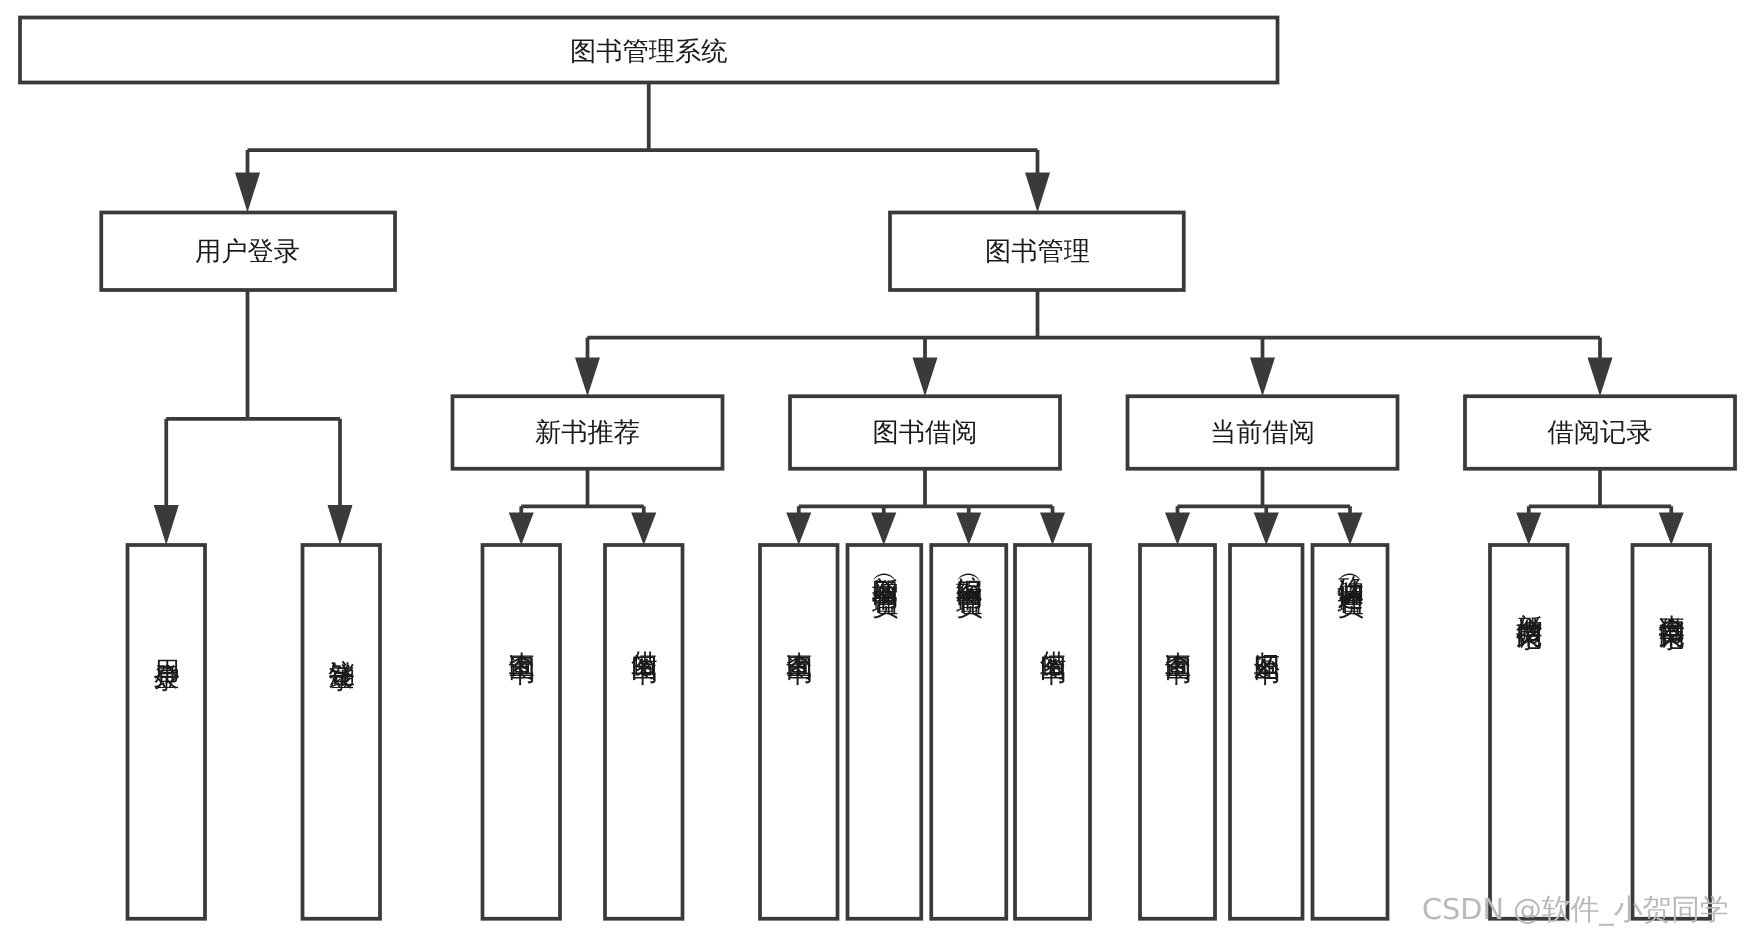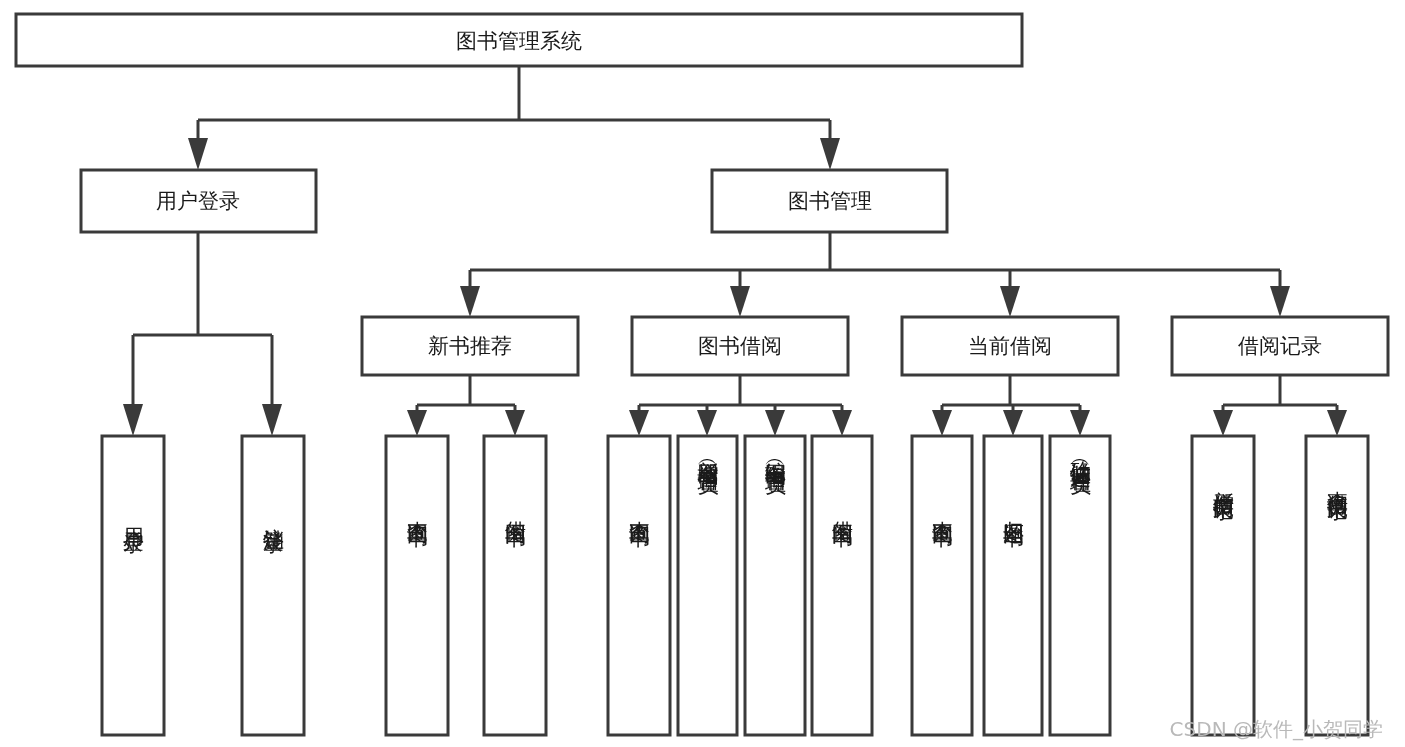--- a/index.html
+++ b/index.html
@@ -66,21 +66,21 @@
     align-items: flex-start;
     justify-content: center;
     box-sizing: border-box;
     pointer-events: auto;
   }
   .watermark {
     position: absolute;
     right: 8px;
     bottom: 4px;
     font-family: "DejaVu Sans", "Liberation Sans", sans-serif;
-    font-size: 20px;
+    font-size: 23px;
     color: #b9b9b9;
     white-space: nowrap;
     user-select: none;
     margin-left: 24px;
   }
 </style>
 </head>
 <body>
 
 <div id="diagram-root">

